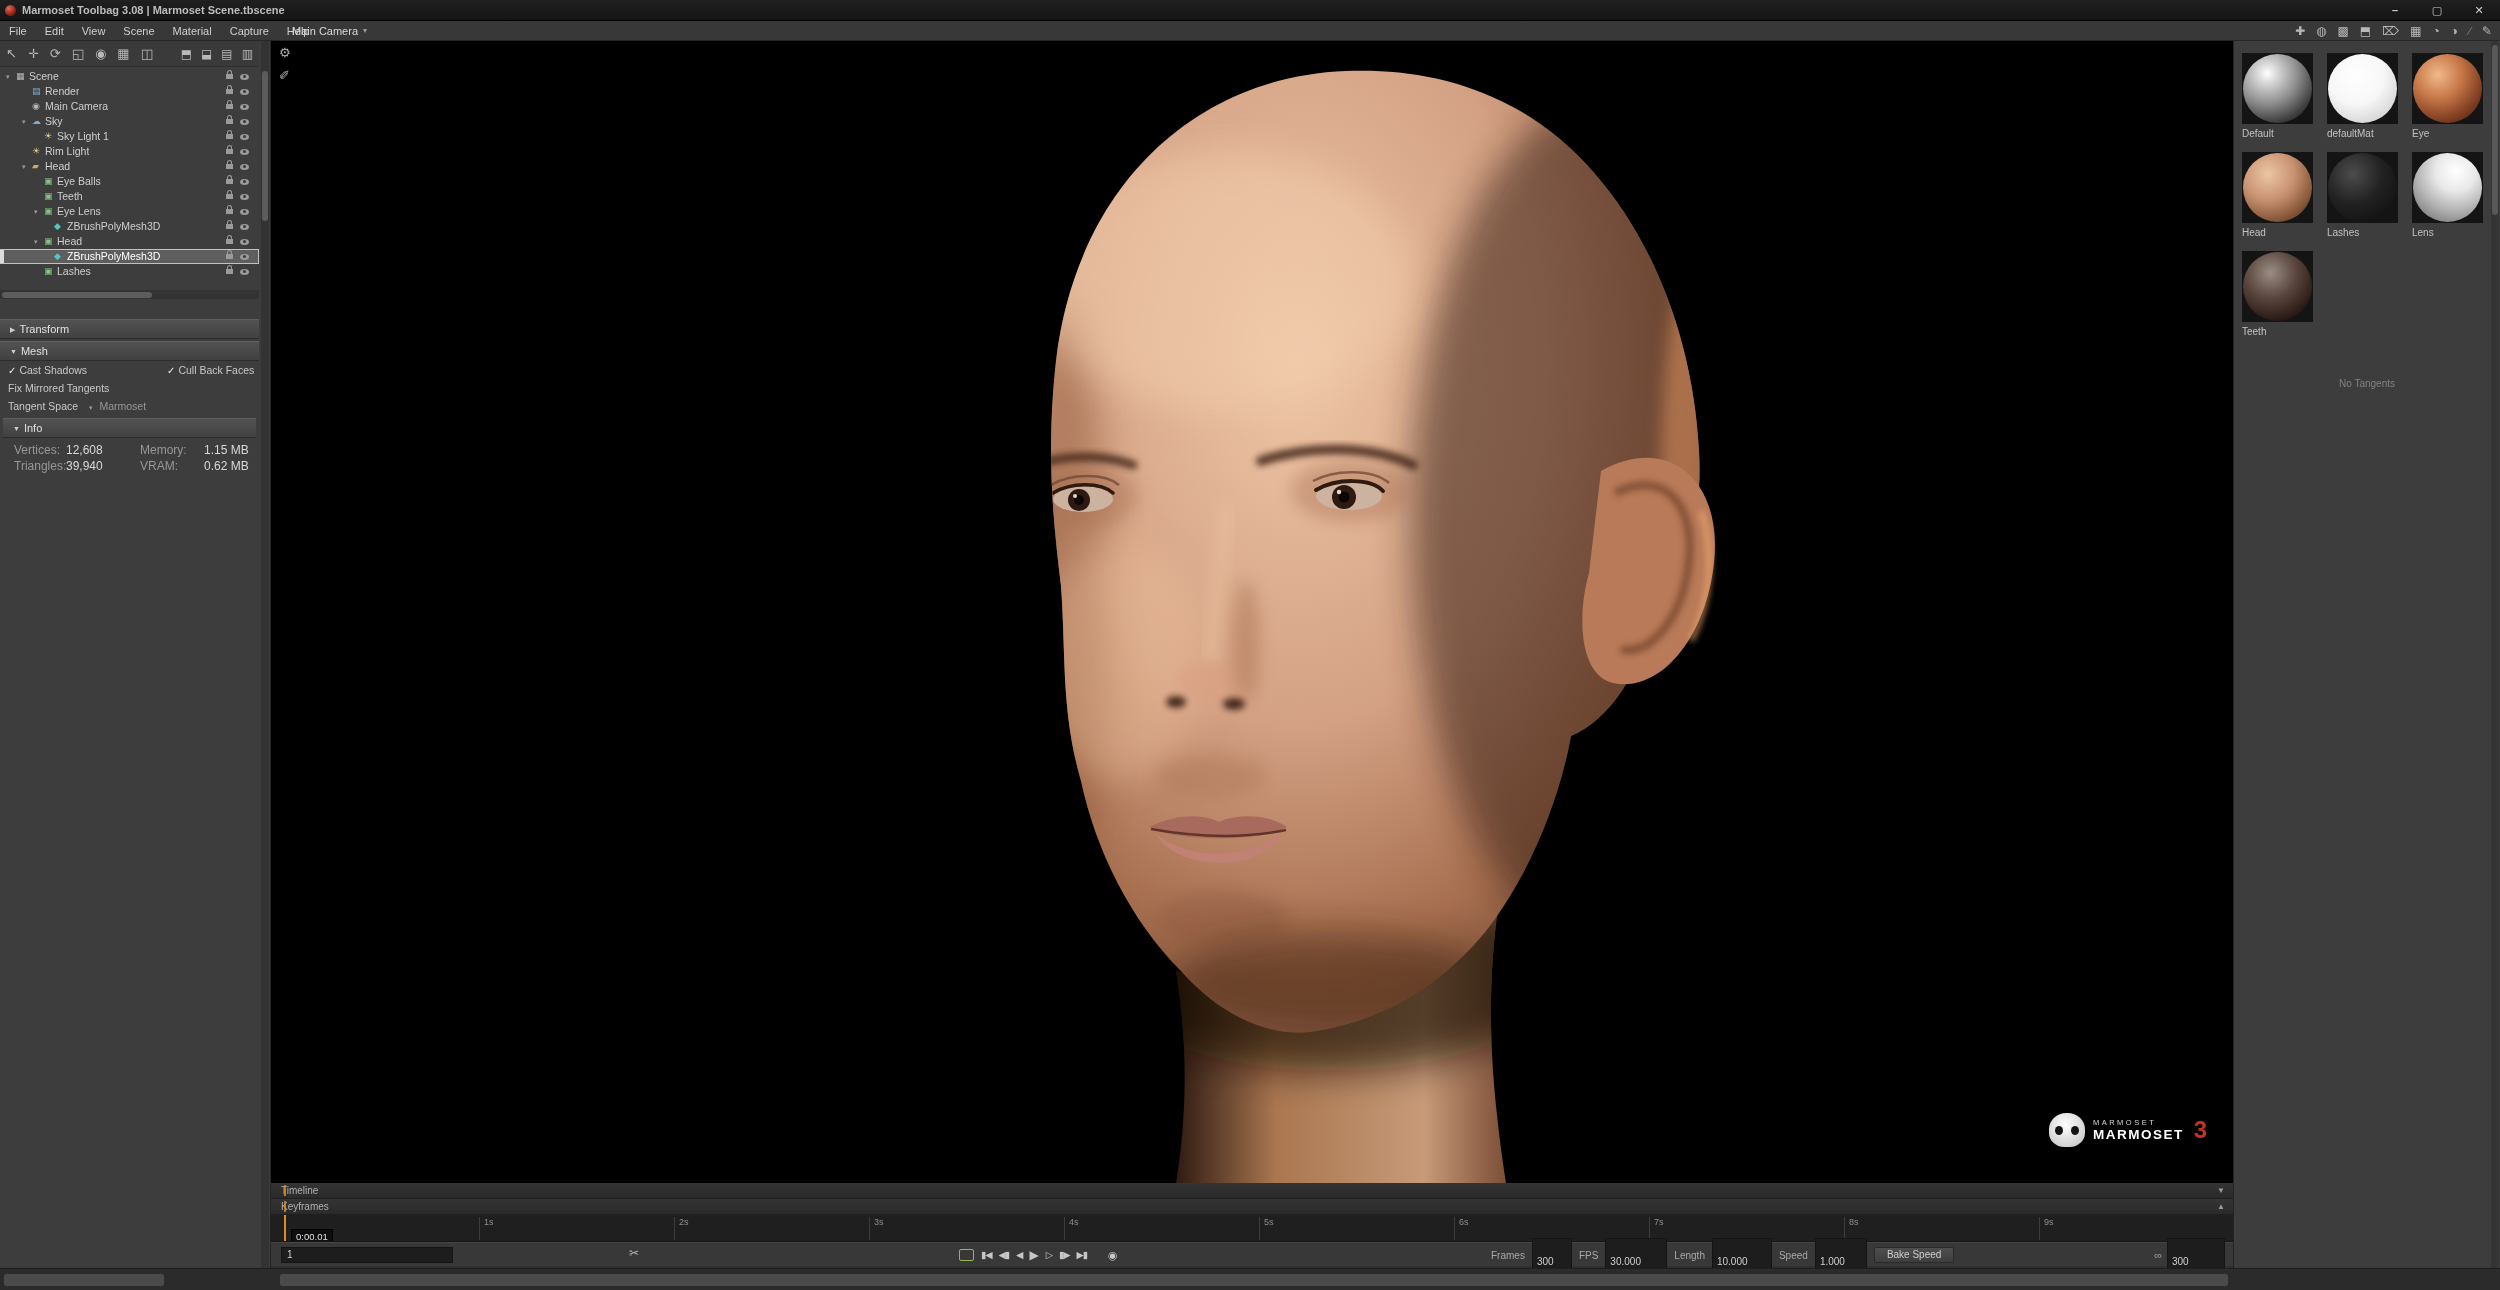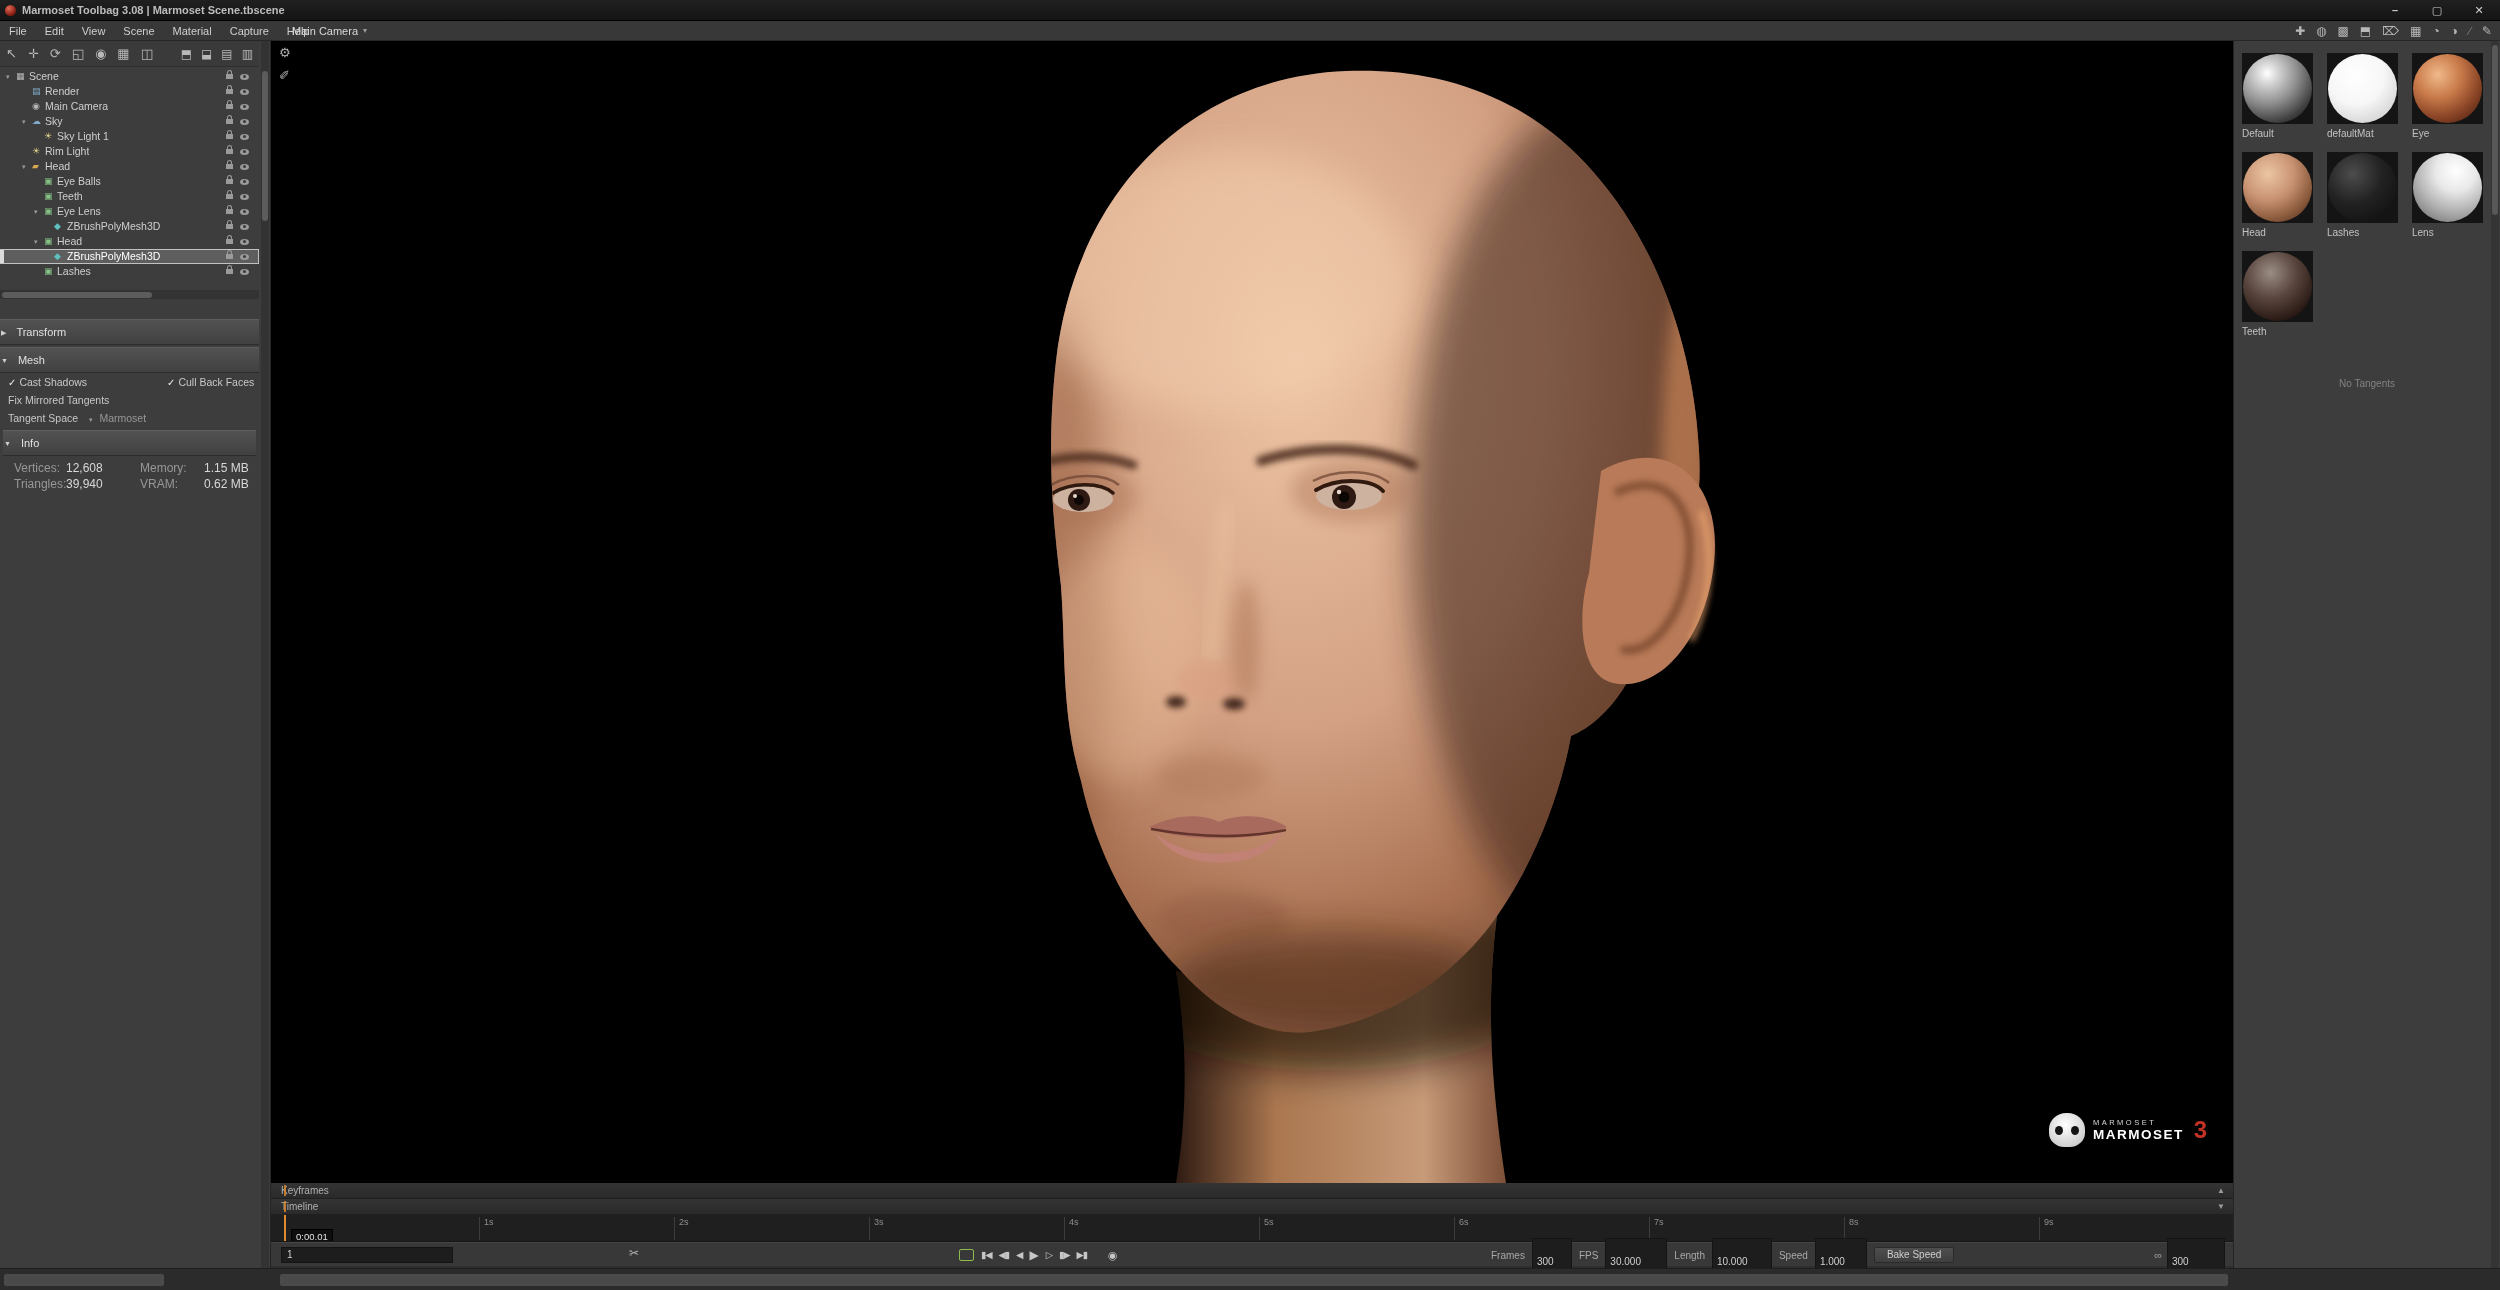--- a/index.html
+++ b/index.html
@@ -44,21 +44,21 @@
   .lock{width:7px;height:5px;background:#9a9a9a;position:relative;display:inline-block;}
   .lock::before{content:"";position:absolute;left:1px;top:-4px;width:3px;height:4px;border:1px solid #9a9a9a;border-bottom:none;border-radius:3px 3px 0 0;}
   .eyei{width:9px;height:6px;background:#9a9a9a;border-radius:50%;display:inline-block;position:relative;}
   .eyei::after{content:"";position:absolute;left:3px;top:1.5px;width:3px;height:3px;border-radius:50%;background:#3a3a3a;}
   #lp-vscroll{position:absolute;right:1px;top:0;bottom:0;width:8px;background:#333;}
   #lp-vscroll .thumb{position:absolute;left:1px;top:30px;width:6px;height:150px;background:#5c5c5c;border-radius:3px;}
   #tree-hscroll{position:absolute;left:0;top:249px;width:259px;height:9px;background:#333;}
   #tree-hscroll .thumb{position:absolute;left:2px;top:1.5px;width:150px;height:6px;background:#5c5c5c;border-radius:3px;}
   
   #props{position:absolute;left:0;top:278px;width:259px;}
-  .sec-header{height:26px;line-height:17px;background:linear-gradient(#525252,#414141);border-top:1px solid #5e5e5e;border-bottom:1px solid #2c2c2c;color:#e0e0e0;font-size:11px;padding-left:1px;display:flex;gap:10px;align-items:center;}
+  .sec-header{height:20px;line-height:17px;background:linear-gradient(#525252,#414141);border-top:1px solid #5e5e5e;border-bottom:1px solid #2c2c2c;color:#e0e0e0;font-size:11px;padding-left:10px;display:flex;gap:4px;align-items:center;}
   .sec-header .tri{font-size:7px;color:#cfcfcf;}
   .sec-header.sm{margin:3px 3px 0 3px;width:253px;}
   .prow{position:relative;height:18px;line-height:18px;font-size:10.5px;}
   .prow .chk{color:#f0f0f0;font-size:10px;margin-right:3px;}
   .pos-l{position:absolute;left:8px;} .pos-r{position:absolute;left:167px;}
   #tangent-row .val{color:#979797;margin-left:4px;}
   #tangent-row .dd{font-size:7px;color:#9a9a9a;margin-left:8px;}
   .info-row{position:relative;height:16px;line-height:16px;font-size:12px;text-decoration:underline;}
   .info-row .lbl{color:#979797;position:absolute;}
   .info-row .val{color:#d8d8d8;position:absolute;}
@@ -494,27 +494,27 @@
   </div>
   <div id="no-selection">No Tangents</div>
   <div id="rp-vscroll">
       <div class="thumb"></div>
     </div>
 </div>
 
 <div id="timeline">
   <div class="tl-bar">
     <span class="mark"></span>
+    <span>Timeline</span>
+    <span class="chev">▼</span>
+  </div>
+  <div class="tl-bar">
+    <span class="mark"></span>
     <span>Keyframes</span>
     <span class="chev">▲</span>
-  </div>
-  <div class="tl-bar">
-    <span class="mark"></span>
-    <span>Timeline</span>
-    <span class="chev">▼</span>
   </div>
   <div id="tl-ruler">
     <span class="tick" style="left:208px;">1s</span>
     <span class="tick" style="left:403px;">2s</span>
     <span class="tick" style="left:598px;">3s</span>
     <span class="tick" style="left:793px;">4s</span>
     <span class="tick" style="left:988px;">5s</span>
     <span class="tick" style="left:1183px;">6s</span>
     <span class="tick" style="left:1378px;">7s</span>
     <span class="tick" style="left:1573px;">8s</span>

